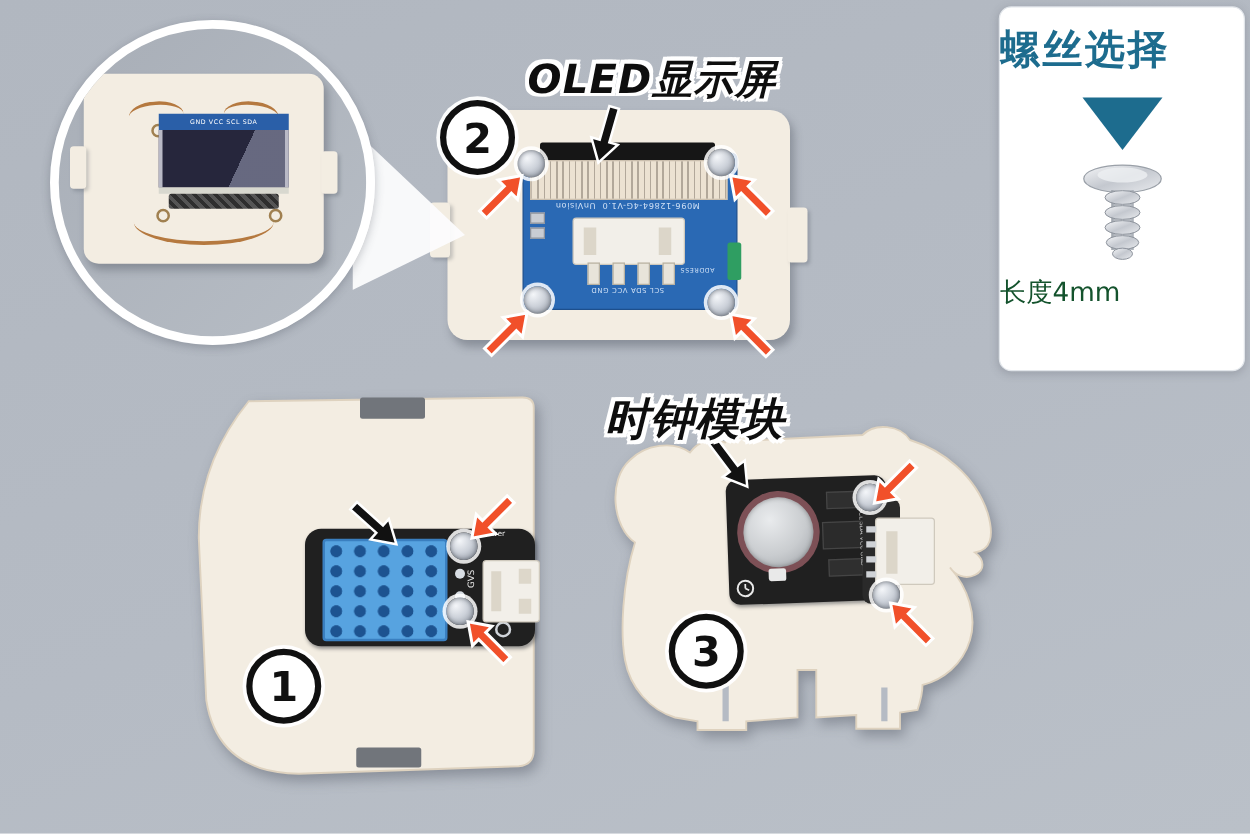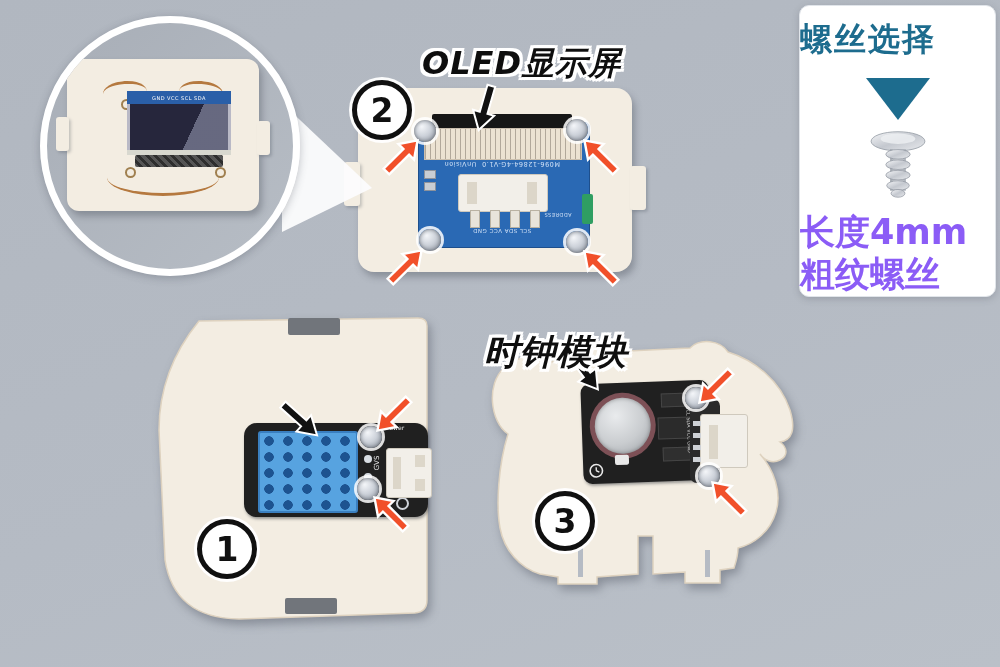--- a/index.html
+++ b/index.html
@@ -42,21 +42,21 @@
   .tiny-mirror{transform:rotate(180deg);color:#cfe0f6;font-size:6.5px;letter-spacing:.5px;white-space:nowrap;}
   .tiny-w{color:#e8e8e8;white-space:nowrap;}
   
   .screw-panel{
     left:799px;top:5px;width:195px;height:290px;background:#ffffff;
     border:1px solid #e1e5ea;border-radius:10px;box-shadow:0 2px 7px rgba(70,76,88,.25);
     display:flex;flex-direction:column;align-items:flex-start;
   }
   .sp-title{margin-top:12px;font-size:32px;font-weight:800;color:#1d6c8e;letter-spacing:2px;white-space:nowrap;}
   .sp-tri{margin:16px auto 8px;width:0;height:0;border-left:32px solid transparent;border-right:32px solid transparent;border-top:42px solid #1d6c8e;}
-  .sp-line{font-size:35px;font-weight:700;color:#8b5cf6;line-height:1.22;white-space:nowrap;}
+  .sp-line{font-size:21px;font-weight:400;color:#14532d;line-height:1.22;white-space:nowrap;}
   
   .inset-circle{
     left:40px;top:16px;width:246px;height:246px;border:7px solid #ffffff;border-radius:50%;
     background:linear-gradient(135deg,#a8aeb7,#b7bdc5);overflow:hidden;
     box-shadow:0 2px 8px rgba(60,66,78,.3);
   }
   .brow{position:absolute;width:44px;height:20px;border-top:3px solid #b5793f;border-radius:50%;}
   .smile{position:absolute;width:112px;height:34px;border-bottom:3px solid #b5793f;border-radius:50%;}
   .hole{position:absolute;width:7px;height:7px;border:2px solid #a08050;border-radius:50%;}
 </style>
@@ -209,21 +209,21 @@
         <polygon points="13,48 2,30 9,30 9,2 17,2 17,30 24,30" fill="#111" stroke="#fff" stroke-width="2"></polygon>
       </svg></div>
   <div class="abs callout-arrow" style="left:287px;top:395px;transform:rotate(-48deg);"><svg width="26" height="50" viewBox="0 0 26 50">
         <polygon points="13,48 2,30 9,30 9,2 17,2 17,30 24,30" fill="#111" stroke="#fff" stroke-width="2"></polygon>
       </svg></div>
   <div class="abs callout-arrow" style="left:571px;top:346px;transform:rotate(-37deg);"><svg width="26" height="50" viewBox="0 0 26 50">
         <polygon points="13,48 2,30 9,30 9,2 17,2 17,30 24,30" fill="#111" stroke="#fff" stroke-width="2"></polygon>
       </svg></div>
 
   <div class="abs outlined" style="left:422px;top:42px;font-size:32px;">OLED显示屏</div>
-  <div class="abs outlined" style="left:484px;top:329px;font-size:35px;">时钟模块</div>
+  <div class="abs outlined" style="left:484px;top:312px;font-size:35px;">时钟模块</div>
 
   <div class="abs step-badge" style="left:352px;top:80px;">
     <span>2</span>
   </div>
   <div class="abs step-badge" style="left:197px;top:519px;">
     <span>1</span>
   </div>
   <div class="abs step-badge" style="left:535px;top:491px;">
     <span>3</span>
   </div>
@@ -247,16 +247,15 @@
       <ellipse cx="35" cy="13" rx="31" ry="11" fill="url(#gsilver)" stroke="#9aa0a8" stroke-width="1"></ellipse>
       <ellipse cx="35" cy="10" rx="20" ry="6" fill="#eef0f3" opacity="0.8"></ellipse>
       <rect x="26" y="22" width="18" height="48" fill="url(#gshaft)"></rect>
       <ellipse cx="35" cy="28" rx="14" ry="5.5" fill="url(#gsilver)" stroke="#8d939c" stroke-width="0.8"></ellipse>
       <ellipse cx="35" cy="40" rx="14" ry="5.5" fill="url(#gsilver)" stroke="#8d939c" stroke-width="0.8"></ellipse>
       <ellipse cx="35" cy="52" rx="14" ry="5.5" fill="url(#gsilver)" stroke="#8d939c" stroke-width="0.8"></ellipse>
       <ellipse cx="35" cy="64" rx="13" ry="5.5" fill="url(#gsilver)" stroke="#8d939c" stroke-width="0.8"></ellipse>
       <ellipse cx="35" cy="73" rx="8" ry="4.5" fill="url(#gsilver)" stroke="#8d939c" stroke-width="0.8"></ellipse>
     </svg>
     <div class="sp-line">长度4mm</div>
-    <div class="sp-line">粗纹螺丝</div>
   </div>
 
 </div>
 
 </body></html>

